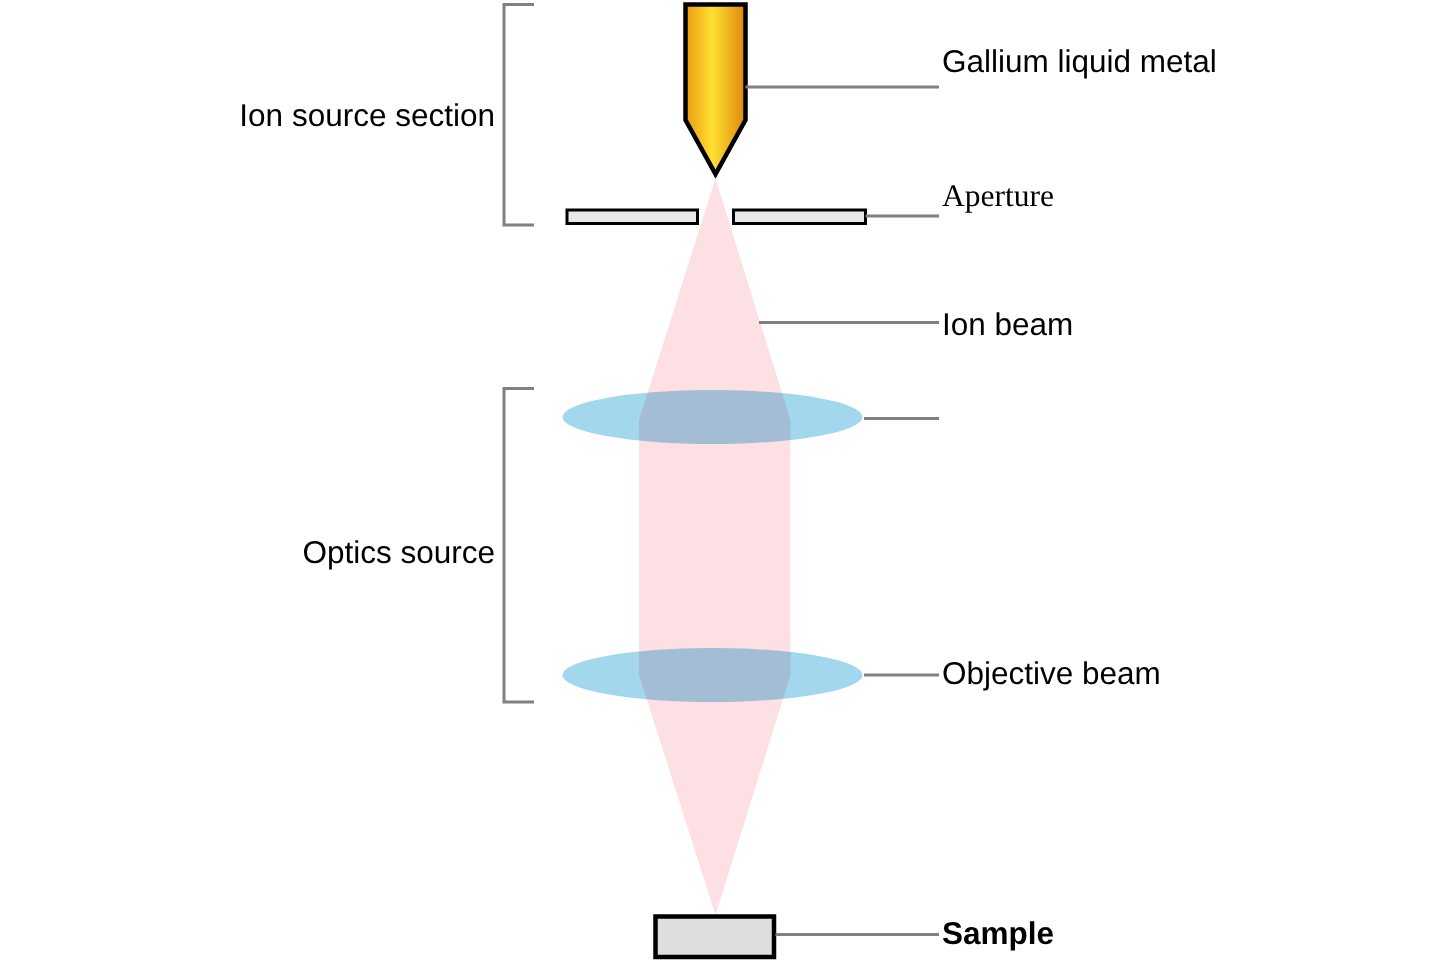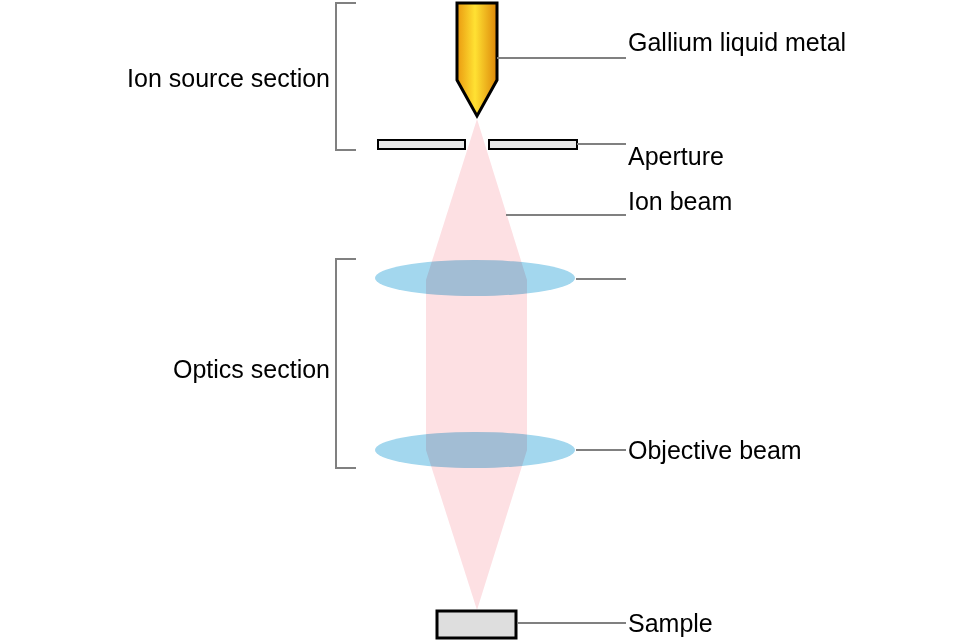--- a/index.html
+++ b/index.html
@@ -20,21 +20,21 @@
   svg.diagram {
     position: absolute;
     left: 0;
     top: 0;
   }
   .lens {
     mix-blend-mode: multiply;
   }
   .lbl {
     position: absolute;
-    font-size: 25px;
+    font-size: 21px;
     line-height: 34px;
     color: #000000;
     white-space: nowrap;
   }
   .lbl-left {
     left: 0;
     width: 330px;
     text-align: right;
     white-space: nowrap;
   }
@@ -75,23 +75,23 @@
 
     <line x1="497" y1="58" x2="626" y2="58" stroke-width="2" stroke="#808080"></line>
     <line x1="577" y1="144" x2="626" y2="144" stroke-width="2" stroke="#808080"></line>
     <line x1="506" y1="215" x2="626" y2="215" stroke-width="2" stroke="#808080"></line>
     <line x1="576" y1="279" x2="626" y2="279" stroke-width="2" stroke="#808080"></line>
     <line x1="576" y1="450" x2="626" y2="450" stroke-width="2" stroke="#808080"></line>
     <line x1="517" y1="623" x2="626" y2="623" stroke-width="2" stroke="#808080"></line>
   </svg>
 
   <div class="lbl lbl-left" style="top:61px;">Ion source section</div>
-  <div class="lbl lbl-left" style="top:352px;">Optics section</div>
+  <div class="lbl lbl-left" style="top:352px;">Optics source</div>
 
   <div class="lbl lbl-right" style="top:25px;">
     <div>Gallium liquid metal</div>
   </div>
-  <div class="lbl lbl-right" style="top:139px;">Aperture</div>
-  <div class="lbl lbl-right" style="top:184px;text-align:center;">Ion beam</div>
+  <div class="lbl lbl-right" style="top:113px;font-family:Liberation Serif, serif;">Aperture</div>
+  <div class="lbl lbl-right" style="top:200px;text-align:center;">Ion beam</div>
   <div class="lbl lbl-right" style="top:433px;">Objective beam</div>
-  <div class="lbl lbl-right" style="top:606px;">Sample</div>
+  <div class="lbl lbl-right" style="top:606px;font-weight:bold;">Sample</div>
 
 </div>
 
 </body></html>

